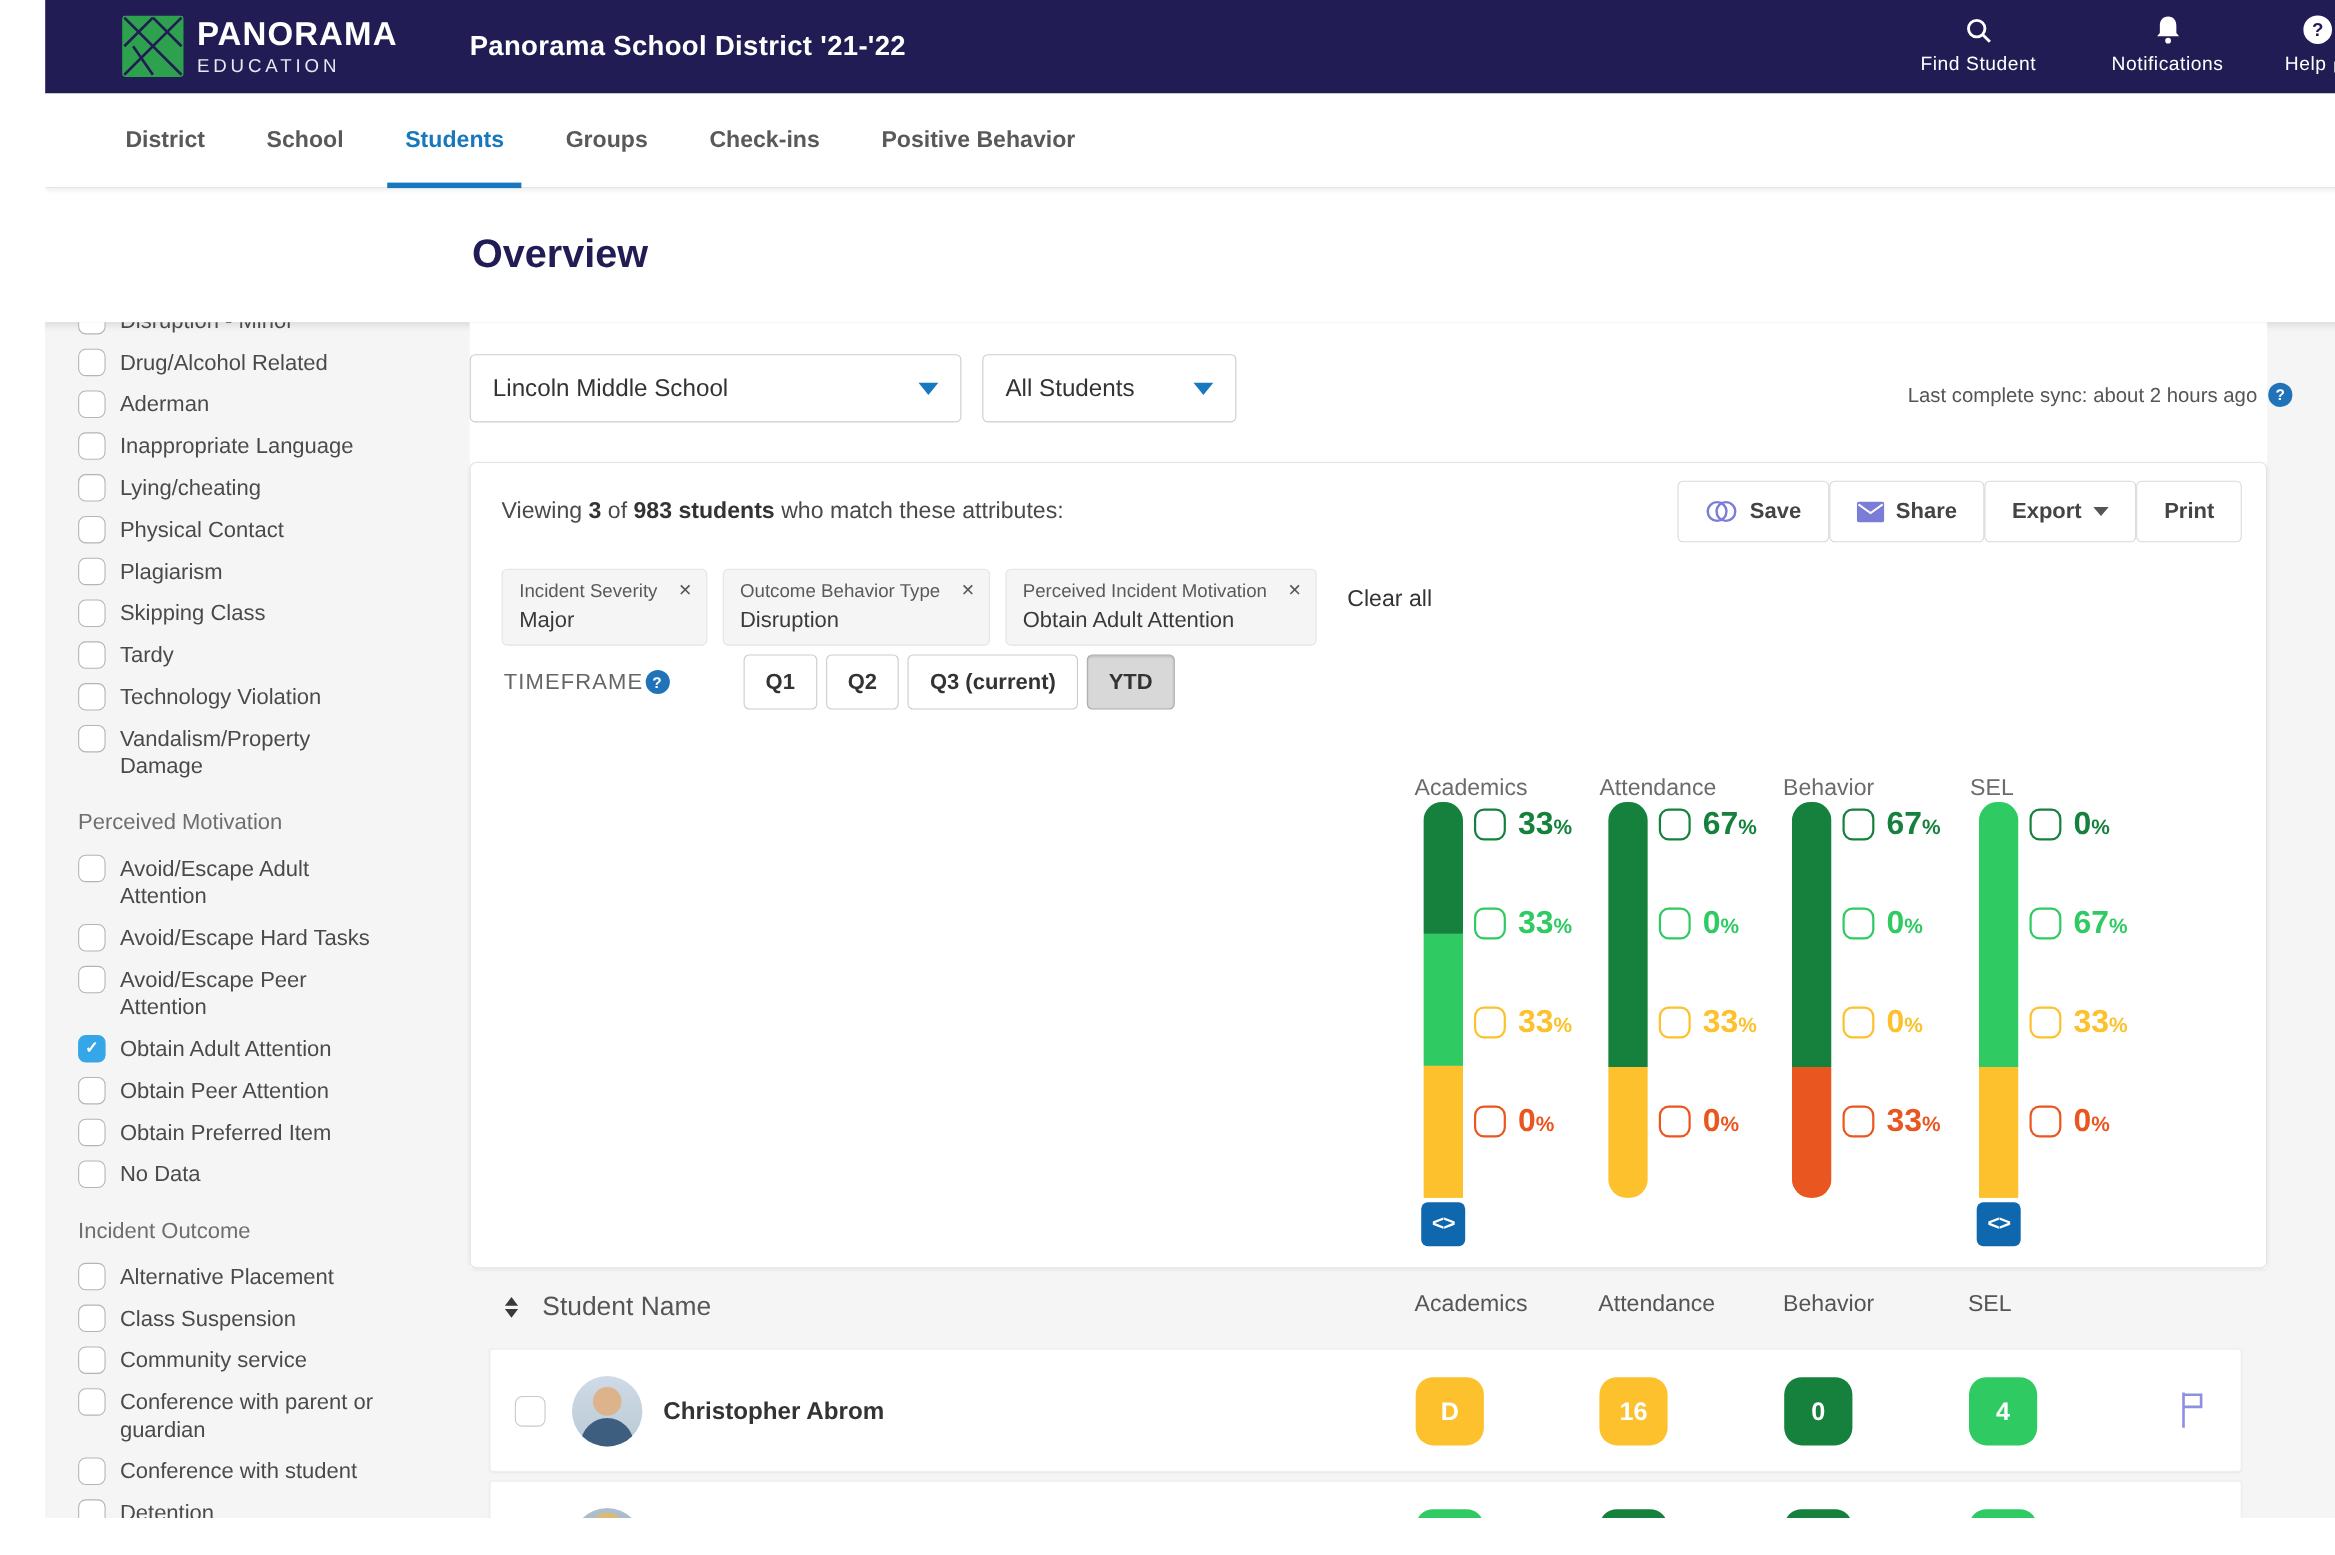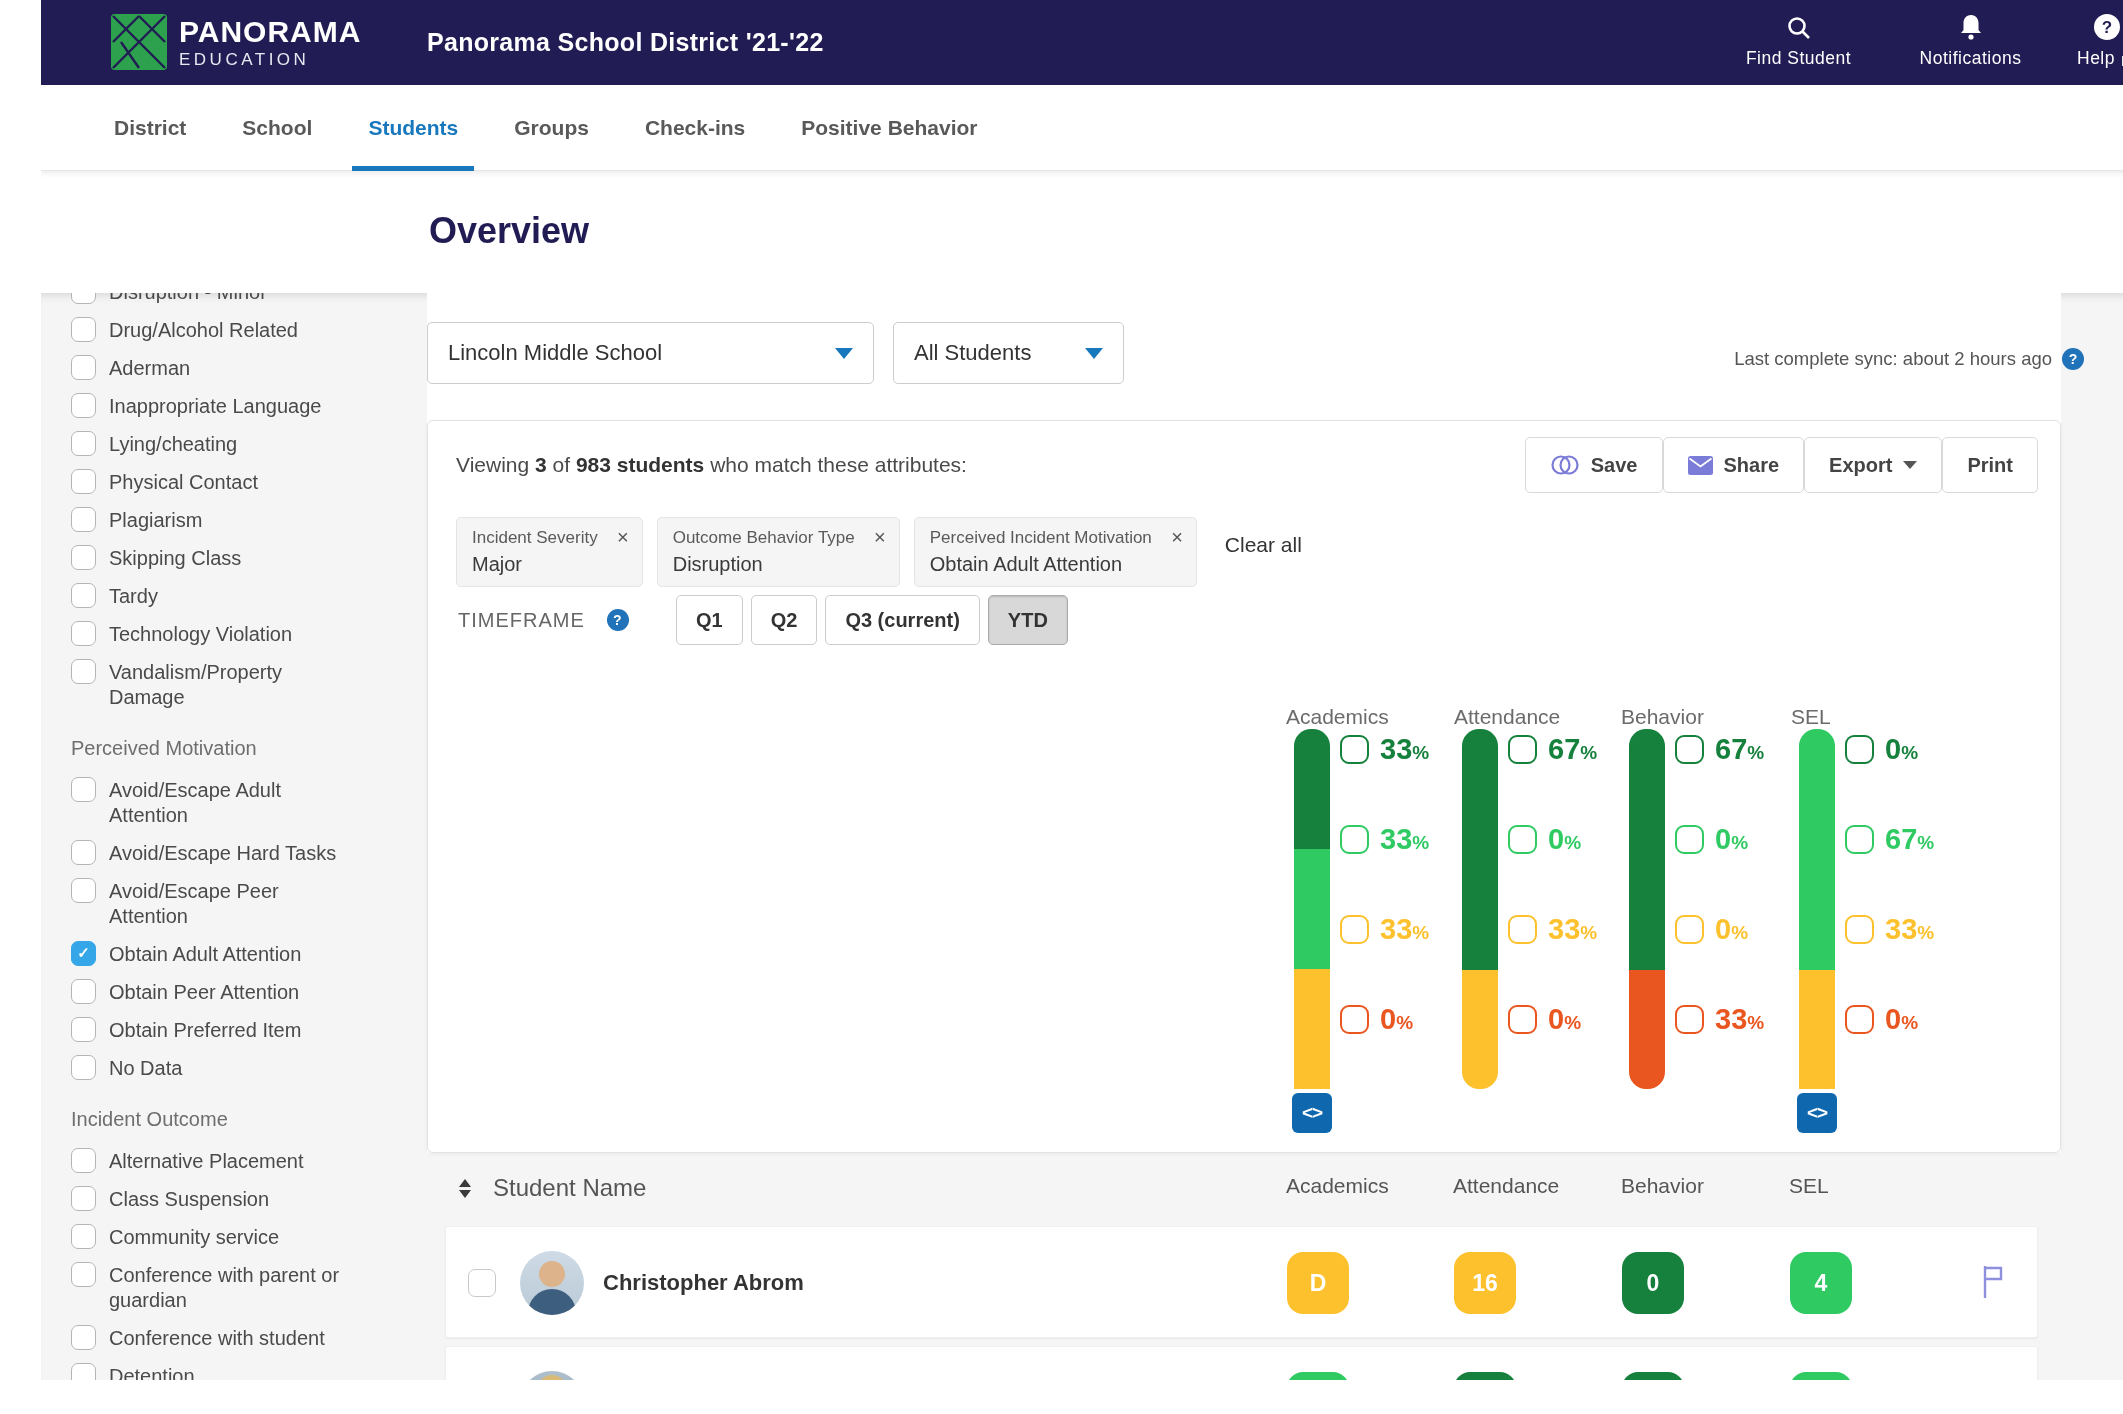--- a/index.html
+++ b/index.html
@@ -55,21 +55,21 @@
   .btn .dcaret{width:0;height:0;border-left:7px solid transparent;border-right:7px solid transparent;border-top:8px solid #555;}
 
   .chips{position:absolute;left:28px;top:96px;display:flex;align-items:flex-start;gap:14px;}
   .chip{position:relative;background:#F5F5F5;border:1px solid #E4E4E4;border-radius:5px;padding:10px 44px 10px 15px;cursor:default;}
   .chip-cat{font-size:17px;color:#5a5a5a;margin-bottom:5px;}
   .chip-val{font-size:20px;color:#3a3a3a;}
   .chip-x{position:absolute;right:13px;top:8px;font-size:20px;color:#555;cursor:pointer;}
   .clear-all{margin-left:14px;margin-top:16px;font-size:21px;color:#333;cursor:pointer;}
 
   .tf-row{position:absolute;left:30px;top:174px;display:flex;align-items:center;}
-  .tf-label{font-size:20px;color:#666;letter-spacing:1px;display:flex;align-items:flex-start;gap:22px;width:218px;}
+  .tf-label{font-size:20px;color:#666;letter-spacing:1px;display:flex;align-items:flex-start;gap:2px;width:218px;}
   .tf-group{display:flex;gap:8px;}
   .tf-btn{height:48px;background:#fff;border:1px solid #CCC;border-radius:5px;padding:0 19px;font-size:20px;font-weight:600;color:#333;display:flex;align-items:center;cursor:pointer;}
   .tf-btn.selected{background:#D8D8D8;border-color:#ABABAB;box-shadow:inset 0 1px 2px rgba(0,0,0,.15);}
 
   
   .chart-col{position:absolute;top:284px;width:220px;height:450px;}
   .col-title{font-size:21px;color:#6b6b6b;}
   .cbar{position:absolute;left:8px;top:24px;width:36px;height:360px;display:flex;flex-direction:column;overflow:hidden;border-radius:17px 17px 0 0;}
   .cbar.rounded{border-radius:17px;}
   .pct-rows{position:absolute;left:54px;top:-1px;display:flex;flex-direction:column;}

